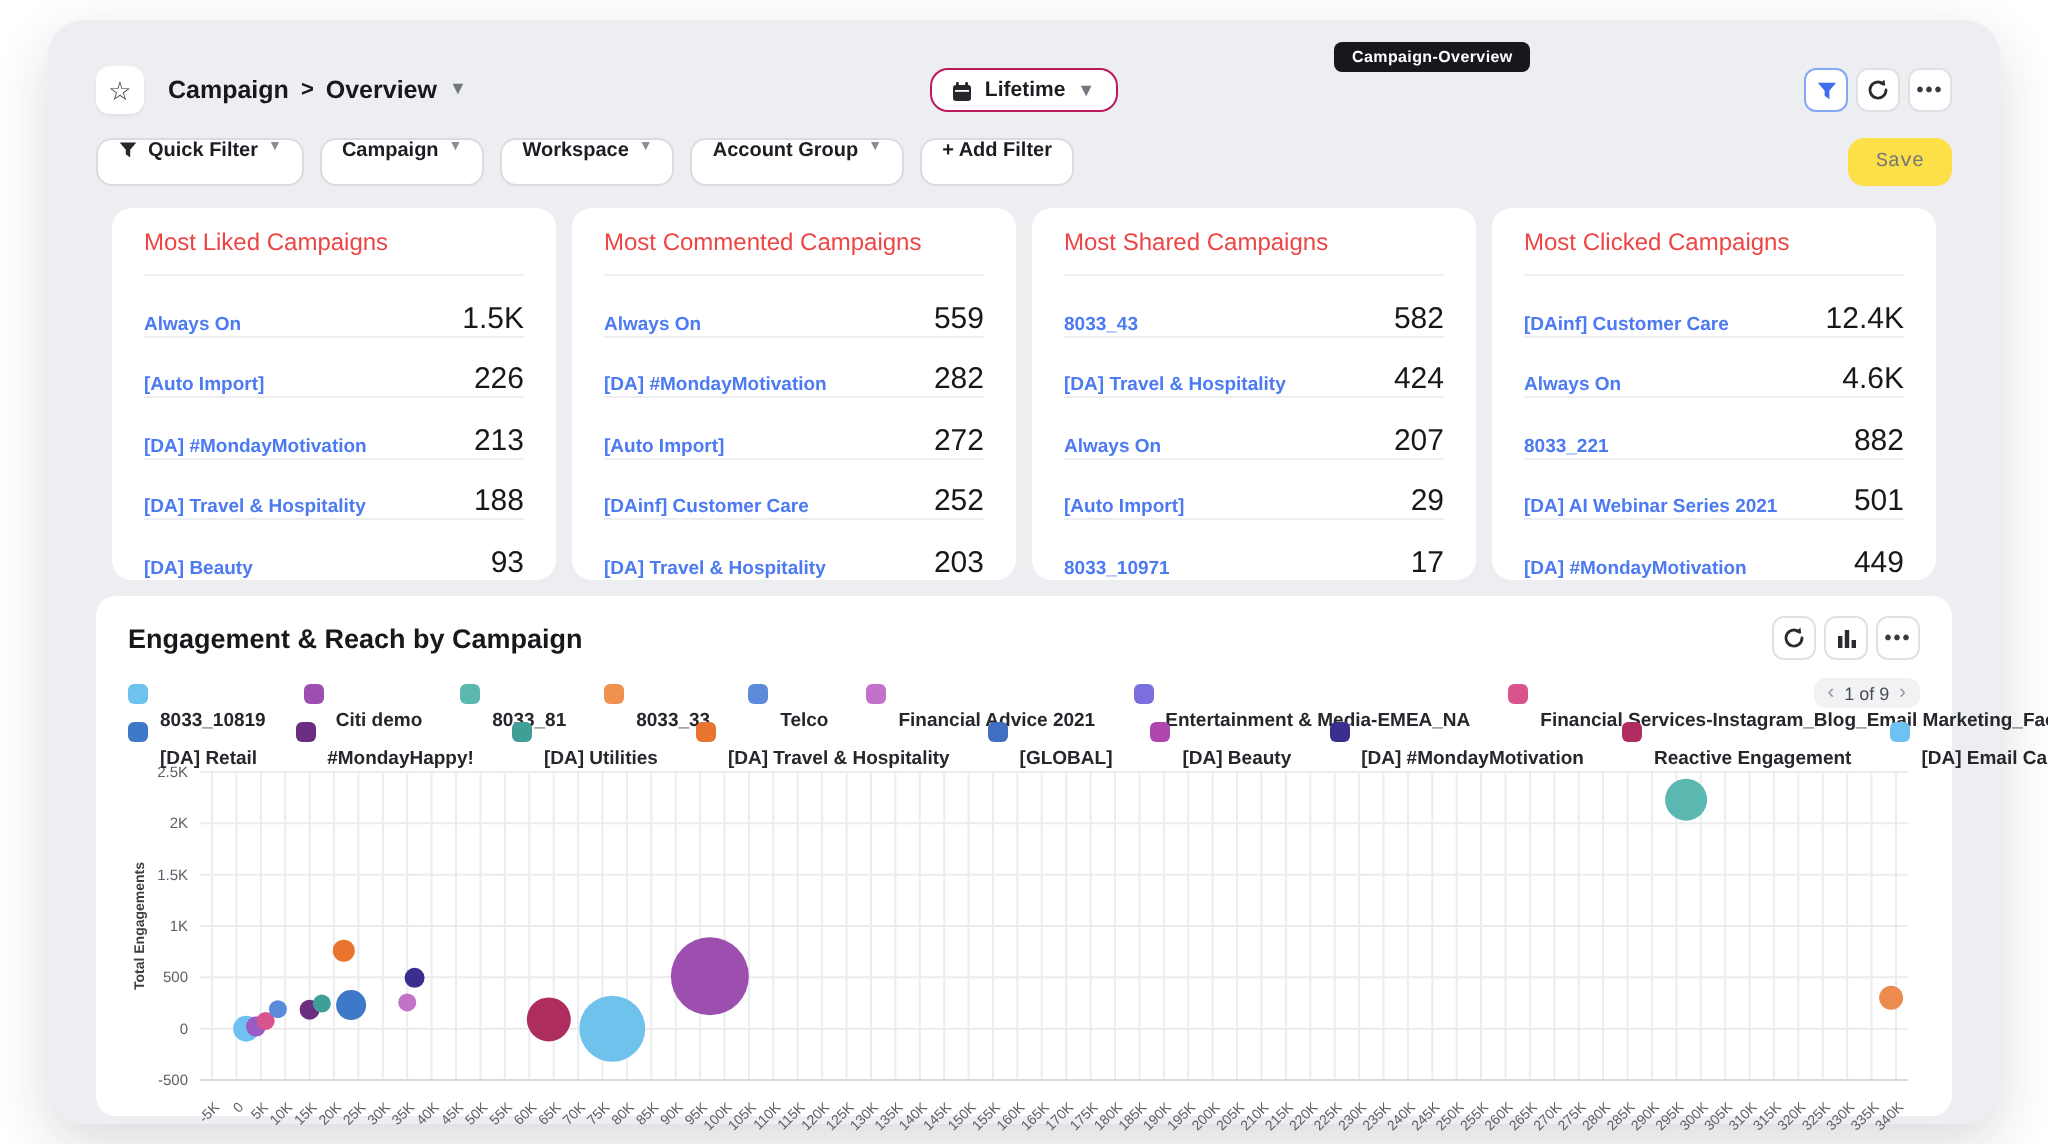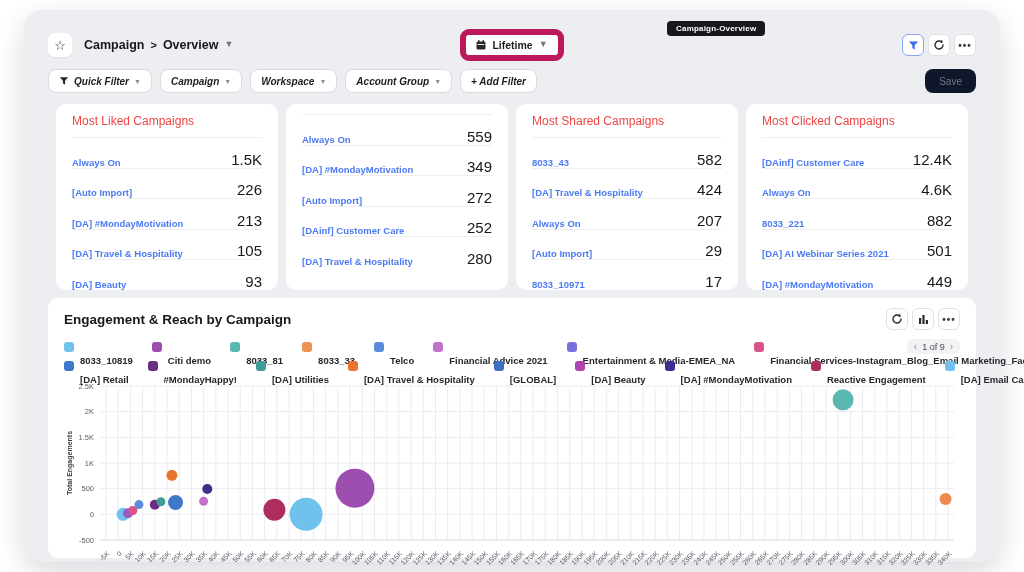--- a/index.html
+++ b/index.html
@@ -12,31 +12,31 @@
   
   .topbar { display:flex; align-items:center; margin-top:22px; height:26px; }
   .tb-left { display:flex; align-items:center; gap:12px; flex:1; }
   .tb-center { display:flex; justify-content:center; }
   .tb-right { display:flex; align-items:center; gap:4px; flex:1; justify-content:flex-end; }
   .icon-sq { width:24px; height:24px; background:#fff; border:1px solid #e3e4e8; border-radius:7px; display:flex; align-items:center; justify-content:center; cursor:pointer; }
   .star-btn { font-size:13px; color:#2a2b30; border:none; box-shadow:0 1px 2px rgba(0,0,0,.06); }
   .breadcrumb { display:flex; align-items:center; gap:6px; font-size:12.5px; font-weight:bold; color:#17181c; cursor:pointer; }
   .crumb-sep { color:#17181c; font-size:11px; }
   .chev { color:#73767e; font-size:9px; transform:translateY(-1px); }
-  .time-pill { display:flex; align-items:center; gap:6px; background:#fff; border:6px solid #be185d; border-radius:9px; padding:4px 10px; font-size:10.5px; font-weight:bold; color:#1c1d22; cursor:pointer; }
+  .time-pill { display:flex; align-items:flex-end; gap:6px; background:#fff; border:1px solid #be185d; border-radius:9px; padding:4px 10px; font-size:10.5px; font-weight:bold; color:#1c1d22; cursor:pointer; }
   .tb-btn { width:22px; height:22px; border-radius:6px; background:#fff; border:1px solid #e0e1e6; display:flex; align-items:center; justify-content:center; cursor:pointer; }
   .tb-btn.active { border:1.5px solid #86a7f5; }
   .dots { color:#3a3b40; font-size:10px; font-weight:bold; letter-spacing:1px; }
 
   
   .filterbar { display:flex; align-items:center; margin-top:11px; height:24px; }
   .chips { display:flex; gap:8px; flex:1; }
-  .chip { display:flex; align-items:center; gap:5px; background:#fff; border:1px solid #d9dbe0; border-radius:8px; padding:0 10px; height:24px; font-size:10px; font-weight:bold; color:#1c1d22; cursor:pointer;font-style:italic; }
+  .chip { display:flex; align-items:flex-start; gap:5px; background:#fff; border:1px solid #d9dbe0; border-radius:8px; padding:0 10px; height:24px; font-size:10px; font-weight:bold; color:#1c1d22; cursor:pointer; }
   .chip .caret { color:#8a8d94; font-size:7px; }
-  .save-btn { background:#0f172a; border:none; border-radius:8px; padding:0 14px; height:24px; font-size:10px; color:#73767e; font-family:Liberation Sans, sans-serif; cursor:pointer; }
+  .save-btn { background:#fde047; border:none; border-radius:8px; padding:0 14px; height:24px; font-size:10px; color:#73767e; font-family:Liberation Mono, monospace; cursor:pointer; }
 
   
   .cards { display:flex; gap:8px; margin-top:11px; padding:0 8px; height:186px; }
   .card { flex:1; background:#fff; border-radius:10px; padding:10px 16px 0; overflow:hidden; }
   .card-title { font-size:12px; color:#ef4444; font-weight:normal; padding-bottom:9px; }
   .card-row { display:flex; align-items:flex-end; justify-content:space-between; height:30.5px; border-top:1px solid #eeeef1; cursor:pointer; }
   .card-link { font-size:9.5px; color:#4c7af2; font-weight:bold; }
   .card-val { font-size:15px; color:#17181c; font-weight:500; }
 
   
@@ -140,47 +140,48 @@
         <div class="card-row">
           <span class="card-link">[Auto Import]</span>
           <span class="card-val">226</span>
         </div>
         <div class="card-row">
           <span class="card-link">[DA] #MondayMotivation</span>
           <span class="card-val">213</span>
         </div>
         <div class="card-row">
           <span class="card-link">[DA] Travel &amp; Hospitality</span>
-          <span class="card-val">105</span>
+          <span class="card-val">188</span>
         </div>
         <div class="card-row">
           <span class="card-link">[DA] Beauty</span>
           <span class="card-val">93</span>
         </div>
       </div>
       <div class="card">
+        <div class="card-title">Most Commented Campaigns</div>
         <div class="card-row">
           <span class="card-link">Always On</span>
           <span class="card-val">559</span>
         </div>
         <div class="card-row">
           <span class="card-link">[DA] #MondayMotivation</span>
-          <span class="card-val">349</span>
+          <span class="card-val">282</span>
         </div>
         <div class="card-row">
           <span class="card-link">[Auto Import]</span>
           <span class="card-val">272</span>
         </div>
         <div class="card-row">
           <span class="card-link">[DAinf] Customer Care</span>
           <span class="card-val">252</span>
         </div>
         <div class="card-row">
           <span class="card-link">[DA] Travel &amp; Hospitality</span>
-          <span class="card-val">280</span>
+          <span class="card-val">203</span>
         </div>
       </div>
       <div class="card">
         <div class="card-title">Most Shared Campaigns</div>
         <div class="card-row">
           <span class="card-link">8033_43</span>
           <span class="card-val">582</span>
         </div>
         <div class="card-row">
           <span class="card-link">[DA] Travel &amp; Hospitality</span>

